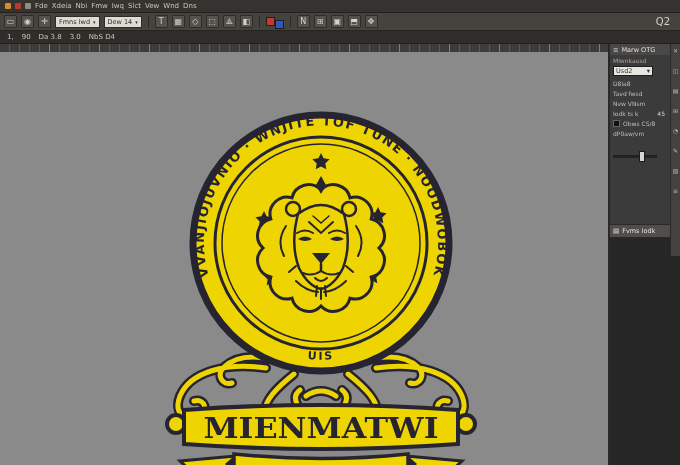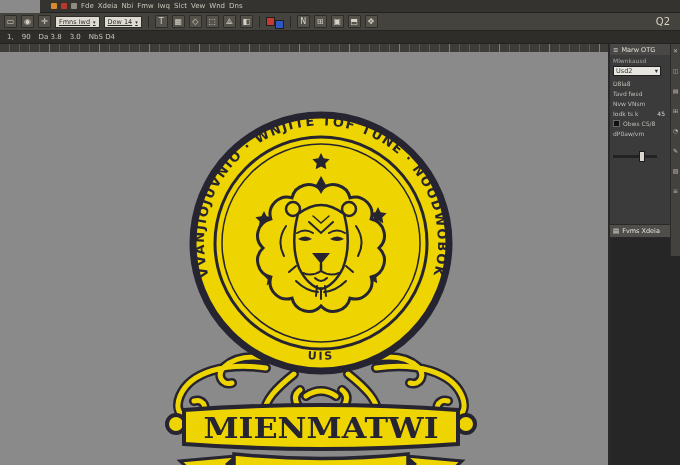--- a/index.html
+++ b/index.html
@@ -5,33 +5,33 @@
   * { box-sizing: border-box; margin: 0; padding: 0; }
   html, body { width: 680px; height: 465px; }
   body { font-family: "DejaVu Sans", sans-serif; }
 
   .app { position: relative; width: 680px; height: 465px; overflow: hidden;
          background: var(--canvas-gray, #8a8a8a); }
 
   
   .menubar { position: absolute; top: 0; left: 0; right: 0; height: 13px;
              background: var(--menubar-bg, #35332f); display: flex; align-items: center;
-             gap: 4px; padding: 0 11px; z-index: 6; border-bottom: 1px solid #23211e; margin-left: 40px; }
+             gap: 4px; padding: 0 5px; z-index: 6; border-bottom: 1px solid #23211e; }
   .dot { width: 6px; height: 6px; border-radius: 1px; flex: 0 0 auto; }
   .dot.orange { background: #d98a2b; } .dot.red { background: #b83a2e; } .dot.gray { background: #8f8c84; }
   .menu-item { font-size: 7px; color: #cac6bd; line-height: 13px; white-space: nowrap; }
 
   
   .toolbar { position: absolute; top: 13px; left: 0; right: 0; height: 18px;
              background: var(--bar-bg, #45433e); display: flex; align-items: center;
              gap: 4px; padding: 0 4px; z-index: 6; border-bottom: 1px solid #262421; }
   .tool-btn { min-width: 13px; height: 13px; background: #55524c; border: 1px solid #2e2c29;
               color: #d6d2c8; font-size: 8px; line-height: 11px; text-align: center; border-radius: 1px; }
   .tool-dd { height: 12px; background: #dedbd2; border: 1px solid #2e2c29; color: #2b2a27;
-             font-size: 6.5px; display: flex; align-items: center; gap: 3px; padding: 0 3px; text-decoration: underline; }
+             font-size: 6.5px; display: flex; align-items: center; gap: 3px; padding: 0 3px; }
   .tool-dd .caret { font-size: 5px; }
   .tool-sep { width: 1px; height: 12px; background: #2c2a27; margin: 0 2px; }
   .swatch { width: 9px; height: 9px; border: 1px solid #1f1e1c; }
   .swatch.red { background: #c23b2e; } .swatch.blue { background: #2e57c2; margin-left: -4px; margin-top: 5px; }
   .tb-spacer { flex: 1; }
   .zoom-chip { font-size: 10px; color: #d6d2c8; padding-right: 6px; }
 
   
   .optionsbar { position: absolute; top: 31px; left: 0; right: 0; height: 13px;
                 background: #2f2d2a; display: flex; align-items: center; gap: 8px;
@@ -63,21 +63,21 @@
   .circ-text-sm { font: bold 11px "DejaVu Sans", sans-serif; letter-spacing: 2px; fill: var(--line-dark, #262430); }
   .banner-text  { font: bold 27px "DejaVu Serif", serif; fill: var(--line-dark, #262430); }
 
   
   .right-panel { position: absolute; top: 44px; left: 610px; right: 0; bottom: 0;
                  background: var(--panel-bg, #3b3b3b); z-index: 5; color: #ccc;
                  display: flex; flex-direction: column; }
   .panel-header { display: flex; align-items: center; gap: 3px; height: 11px;
                   background: #4a4846; padding: 0 3px; color: #e0ddd6; font-size: 6.5px; }
   .panel-sub { padding: 2px 3px 1px; color: #a9a6a0; font-size: 6px; }
-  .panel-input { margin: 1px 3px 2px; width: 48px; height: 10px; background: #e8e6e0;
+  .panel-input { margin: 1px 3px 2px; width: 40px; height: 10px; background: #e8e6e0;
                  border: 1px solid #1f1e1c; color: #333; font-size: 6.5px;
                  display: flex; align-items: center; justify-content: space-between; padding: 0 2px; }
   .p-row { display: flex; align-items: center; gap: 3px; padding: 1.5px 3px;
            color: #c2bfb9; font-size: 6px; }
   .p-row .val { margin-left: auto; margin-right: 12px; color: #d8d5cf; }
   .p-swatch { width: 7px; height: 7px; background: #111; border: 1px solid #666; flex: 0 0 auto; }
   .slider-row { position: relative; height: 20px; margin: 8px 3px 0; }
   .slider-track { position: absolute; top: 9px; left: 0; width: 44px; height: 3px; background: #232220; }
   .slider-handle { position: absolute; top: 5px; left: 26px; width: 6px; height: 11px;
                    background: #d9d6d0; border: 1px solid #1c1b19; }
@@ -264,21 +264,21 @@
     </div>
     <div class="p-row">
       <span>dP0aw/vm</span>
     </div>
     <div class="slider-row">
       <span class="slider-track"></span>
       <span class="slider-handle"></span>
     </div>
     <div class="layer-row">
       <span>▤</span>
-      <span>Fvms Xdeia</span>
+      <span>Fvms Iodk</span>
     </div>
     <div class="panel-empty"></div>
     <div class="dock-strip">
       <span class="dock-icon">✕</span>
       <span class="dock-icon">◫</span>
       <span class="dock-icon">▤</span>
       <span class="dock-icon">⊞</span>
       <span class="dock-icon">◔</span>
       <span class="dock-icon">✎</span>
       <span class="dock-icon">▧</span>

